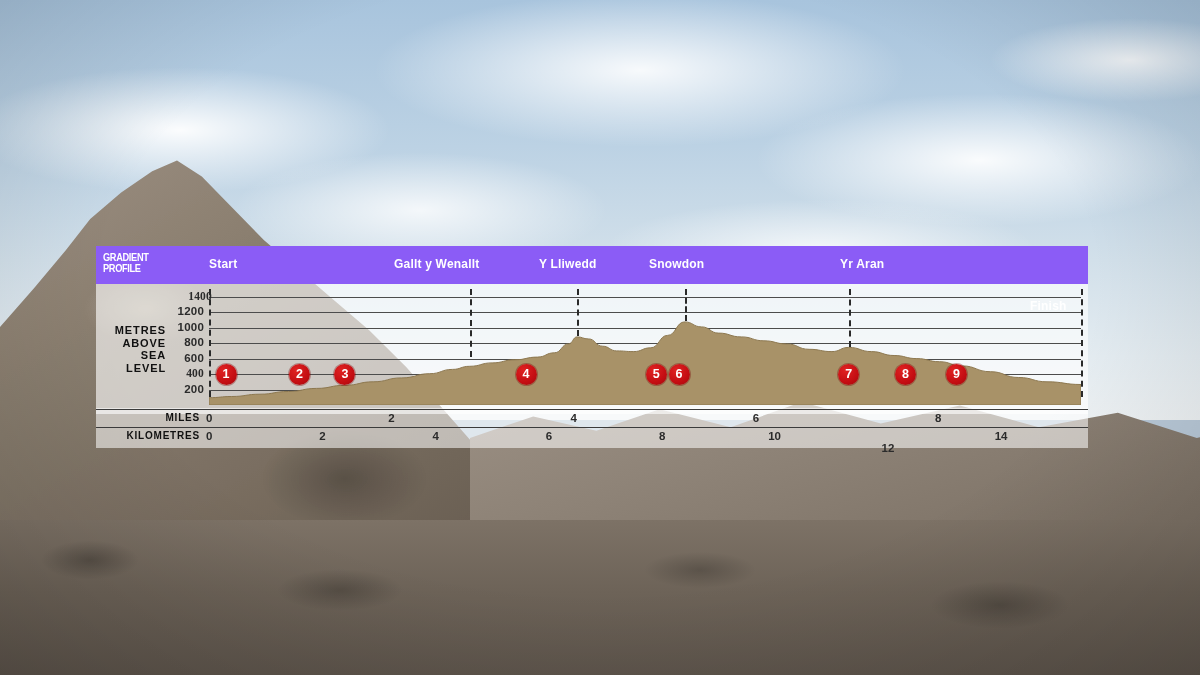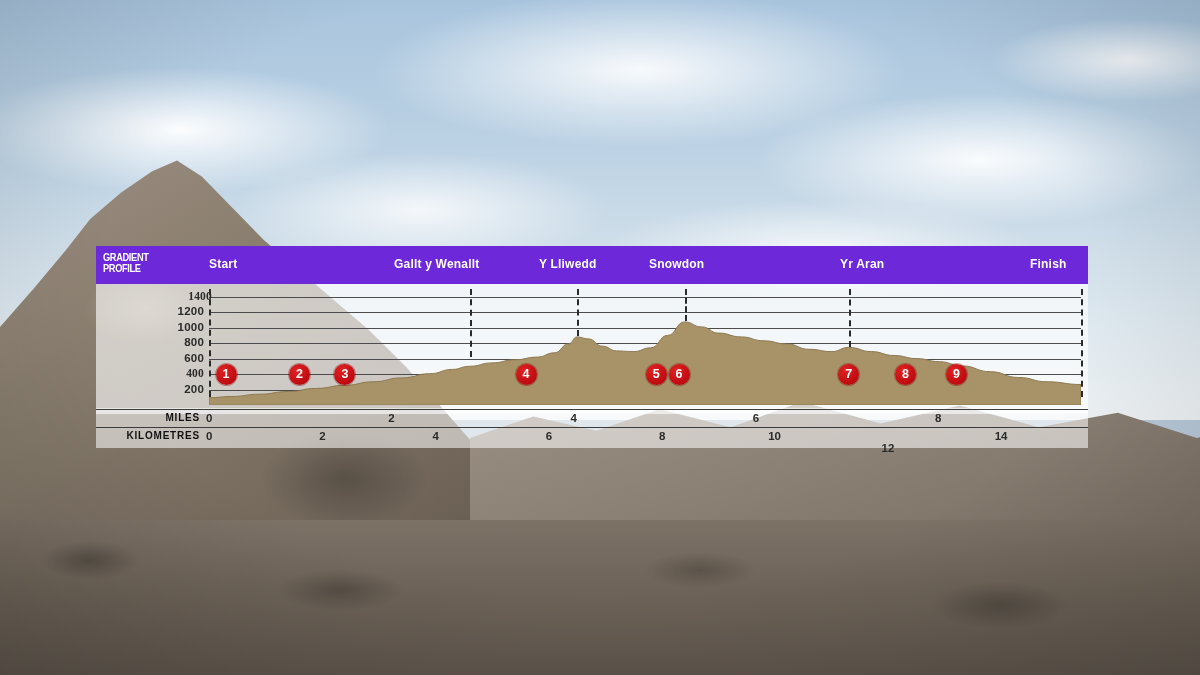--- a/index.html
+++ b/index.html
@@ -60,21 +60,21 @@
       radial-gradient(ellipse 80px 26px at 700px 50px, rgba(0,0,0,.2), rgba(0,0,0,0) 70%),
       radial-gradient(ellipse 100px 34px at 1000px 85px, rgba(0,0,0,.22), rgba(0,0,0,0) 70%),
       linear-gradient(180deg,#7d7266 0%,#6d6358 45%,#5e554c 100%);
   }
   .vig{position:absolute;inset:0;background:radial-gradient(ellipse 900px 560px at 50% 42%, rgba(0,0,0,0) 55%, rgba(0,0,0,.18) 100%);}
 
   
   #panel{position:absolute;left:96px;top:246px;width:992px;height:190px;}
 
   .hdrbar{
-    position:absolute;left:0;top:0;width:992px;height:38px;background:#6d28d9;
+    position:absolute;left:0;top:0;width:992px;height:38px;background:#8b5cf6;
   }
   .logo{
     position:absolute;left:7px;top:6px;width:96px;
     color:#fff;font-weight:bold;font-size:11px;line-height:11px;
     letter-spacing:-.4px;transform:scaleX(.84);transform-origin:left top;
   }
   .hdrlabel{
     position:absolute;top:11px;color:#fff;font-weight:bold;font-size:12px;
     letter-spacing:.2px;white-space:nowrap;
   }
@@ -138,28 +138,34 @@
       <div class="logo">
         <div>GRADIENT</div>
         <div>PROFILE</div>
       </div>
       <div id="hdrlabels">
           <div class="hdrlabel" style="left: 113px;">Start</div>
           <div class="hdrlabel" style="left: 298px;">Gallt y Wenallt</div>
           <div class="hdrlabel" style="left: 443px;">Y Lliwedd</div>
           <div class="hdrlabel" style="left: 553px;">Snowdon</div>
           <div class="hdrlabel" style="left: 744px;">Yr Aran</div>
-          <div class="hdrlabel" style="left: 934px;">Finish</div>
+          <div class="hdrlabel" style="left: 934px; margin-top: 42px;">Finish</div>
         </div>
     </div>
 
     <div class="plotwrap">
       <div class="whitewash"></div>
       <div class="axwash"></div>
 
+      <div class="ylabblock">
+        <div>METRES</div>
+        <div>ABOVE</div>
+        <div>SEA</div>
+        <div>LEVEL</div>
+      </div>
 
       <div class="plot">
         <div id="gridlines">
             <div class="gl" style="top: 7.7px;"></div>
             <div class="gl" style="top: 23.2px;"></div>
             <div class="gl" style="top: 38.7px;"></div>
             <div class="gl" style="top: 54.1px;"></div>
             <div class="gl" style="top: 69.6px;"></div>
             <div class="gl" style="top: 85.1px;"></div>
             <div class="gl" style="top: 100.5px;"></div>

